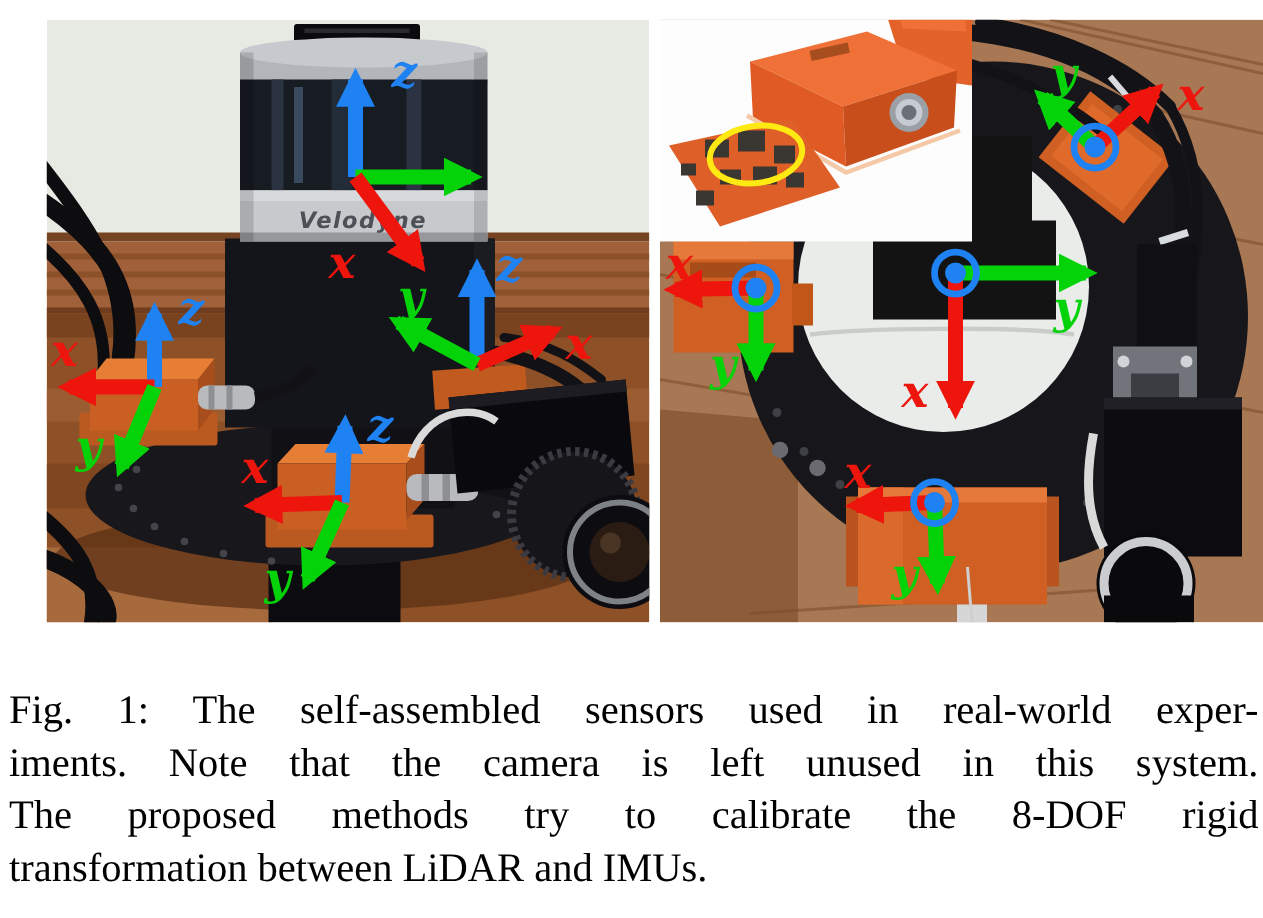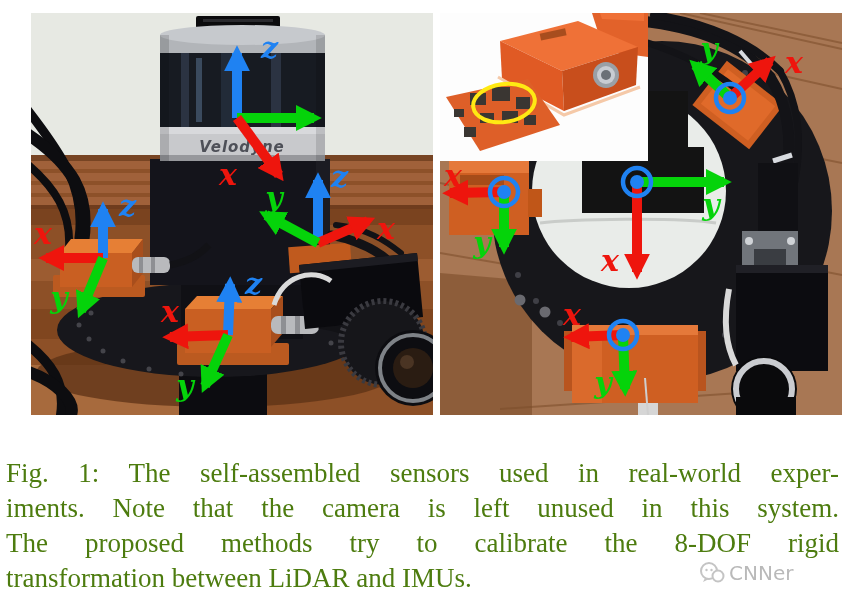--- a/index.html
+++ b/index.html
@@ -2,21 +2,21 @@
 <html><head>
 <meta charset="utf-8">
 <style>
   html,body{margin:0;padding:0;background:#ffffff;}
   .page{position:relative;width:842px;height:612px;background:#ffffff;overflow:hidden;
         font-family:"Liberation Serif",serif;}
   .photo{position:absolute;top:13px;width:402px;height:402px;overflow:hidden;}
   .photo svg{display:block;}
   #photo-left{left:31px;}
   #photo-right{left:440px;}
-  .caption{position:absolute;left:6px;top:456px;width:833px;color:#4d7c0f;
+  .caption{position:absolute;left:6px;top:456px;width:833px;color:#000000;
            font-size:27px;line-height:35px;}
   .cap-line{white-space:nowrap;}
   .cap-line.just{white-space:normal;text-align:justify;text-align-last:justify;height:35px;overflow:hidden;}
   .axis-label{font-family:"DejaVu Serif",serif;font-style:italic;font-weight:bold;font-size:30px;}
   .velo{font-family:"DejaVu Sans",sans-serif;font-style:italic;font-weight:bold;
         font-size:15px;letter-spacing:1px;fill:#4e5058;}
   .watermark{position:absolute;left:699px;top:561px;display:flex;align-items:center;gap:4px;
              color:#b9b9b9;font-family:"DejaVu Sans",sans-serif;font-size:20px;}
 </style>
 </head>
@@ -324,24 +324,14 @@
     </svg>
   </div>
 
   <div class="caption">
     <div class="cap-line just">Fig. 1: The self-assembled sensors used in real-world exper-</div>
     <div class="cap-line just">iments. Note that the camera is left unused in this system.</div>
     <div class="cap-line just">The proposed methods try to calibrate the 8-DOF rigid</div>
     <div class="cap-line">transformation between LiDAR and IMUs.</div>
   </div>
 
-  <div class="watermark">
-    <svg width="26" height="24" viewBox="0 0 26 24">
-      <circle cx="10" cy="10" r="8" fill="none" stroke="#c4c4c4" stroke-width="2"></circle>
-      <circle cx="7.5" cy="9" r="1.2" fill="#c4c4c4"></circle>
-      <circle cx="12.5" cy="9" r="1.2" fill="#c4c4c4"></circle>
-      <circle cx="19" cy="15" r="5.5" fill="#ffffff" stroke="#c4c4c4" stroke-width="2"></circle>
-      <path d="M6,17 L4,21 L10,18" fill="#c4c4c4"></path>
-    </svg>
-    <span>CNNer</span>
-  </div>
 
 </div>
 
 </body></html>

